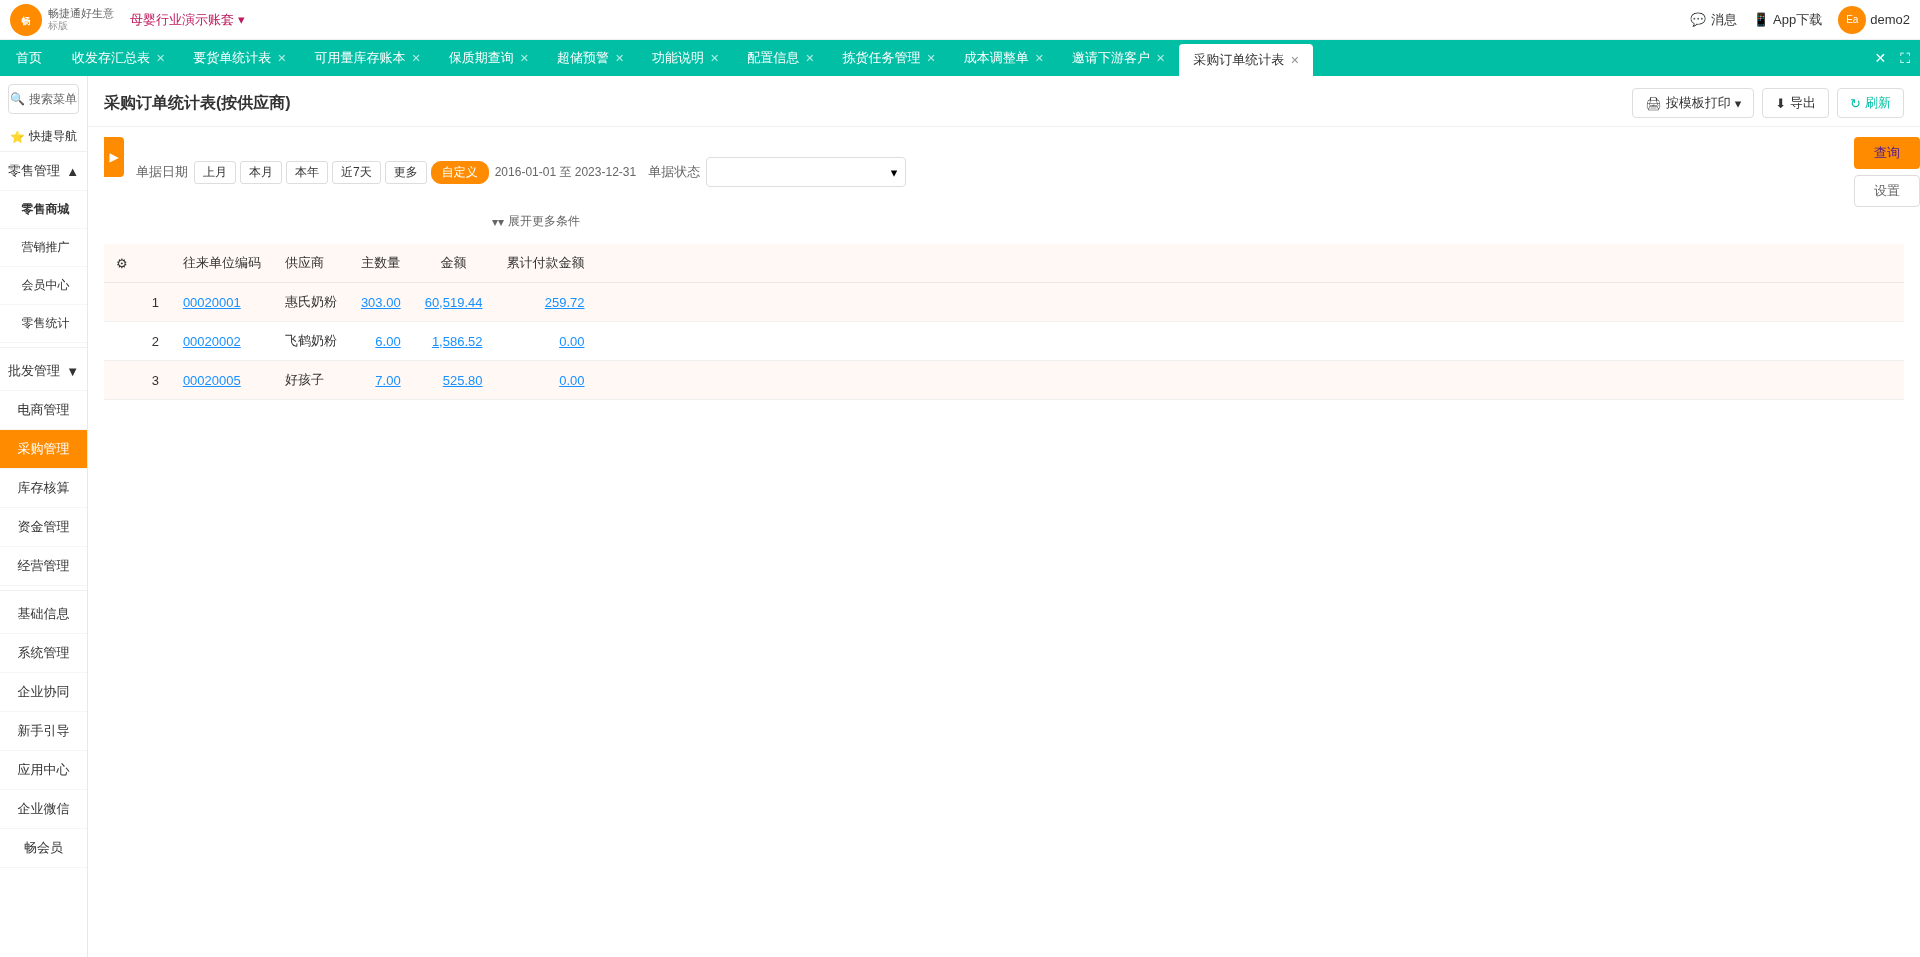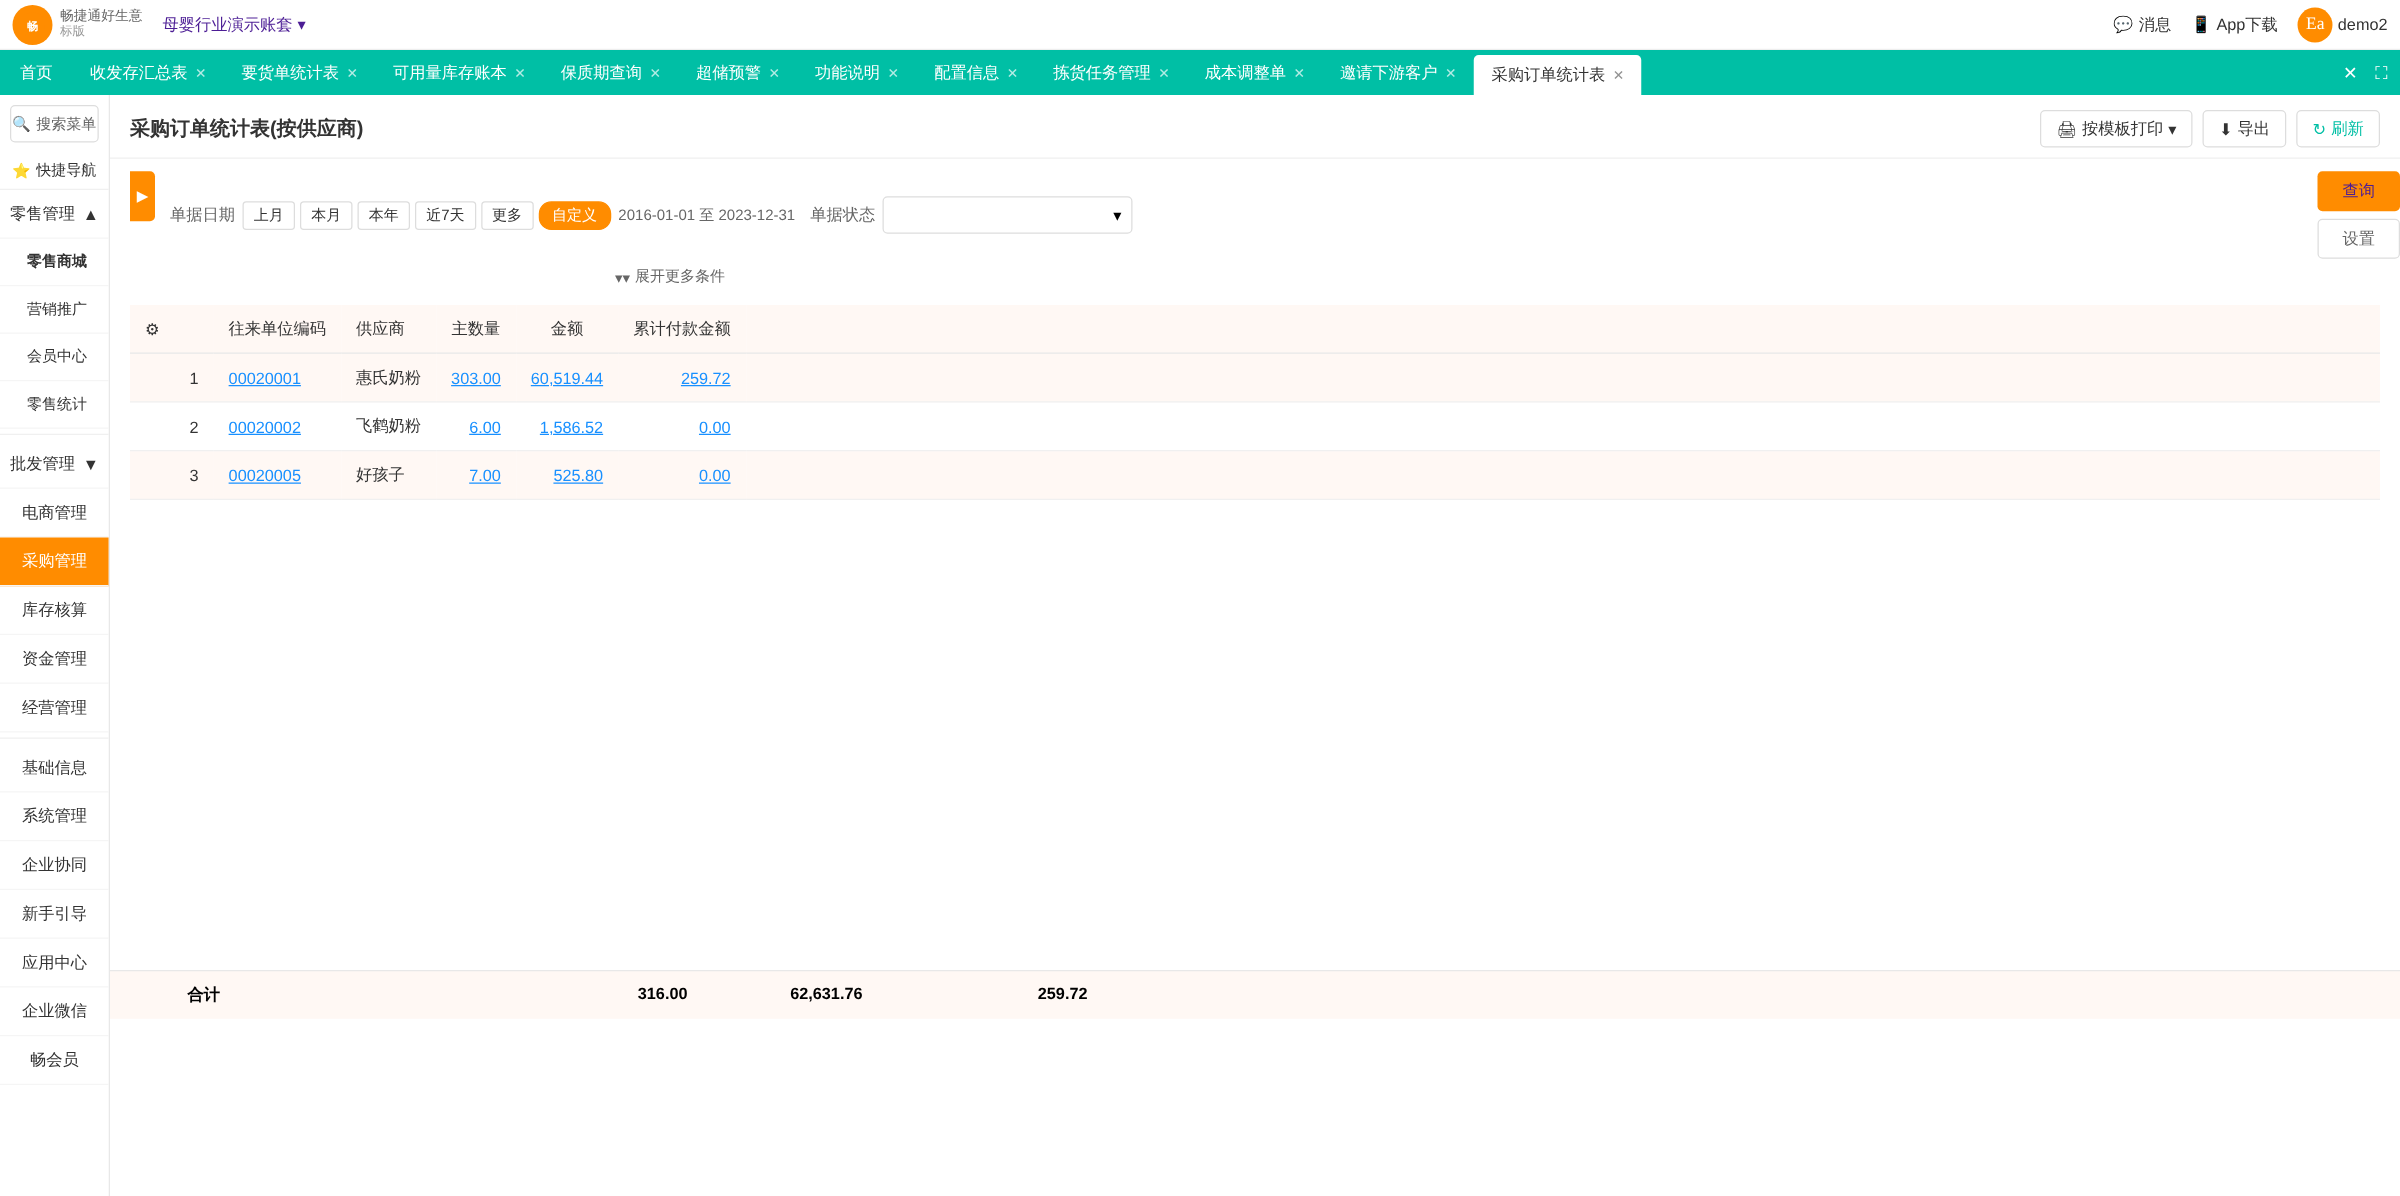--- a/index.html
+++ b/index.html
@@ -4,21 +4,21 @@
   <style>
     * { margin: 0; padding: 0; box-sizing: border-box; }
     body { font-family: 'Microsoft YaHei', Arial, sans-serif; font-size: 13px; background: #f5f5f5; width: 1920px; min-height: 957px; overflow-x: hidden; }
     
     
     .top-bar { height: 40px; background: #fff; display: flex; align-items: center; padding: 0 10px; border-bottom: 1px solid #eee; justify-content: space-between; }
     .top-bar-left { display: flex; align-items: center; gap: 8px; }
     .logo-area { display: flex; align-items: center; gap: 6px; }
     .logo-icon { width: 32px; height: 32px; background: #ff8c00; border-radius: 50%; display: flex; align-items: center; justify-content: center; color: white; font-size: 10px; font-weight: bold; }
     .logo-text { font-size: 11px; color: #666; line-height: 1.2; }
-    .workspace-selector { display: flex; align-items: center; gap: 4px; font-size: 13px; color: #4c1d95; cursor: pointer; padding: 4px 8px; border-radius: 4px; }
+    .workspace-selector { display: flex; align-items: center; gap: 4px; font-size: 13px; color: #be185d; cursor: pointer; padding: 4px 8px; border-radius: 4px; }
     .top-bar-right { display: flex; align-items: center; gap: 16px; }
     .top-right-item { display: flex; align-items: center; gap: 4px; font-size: 13px; color: #333; cursor: pointer; }
     .avatar { width: 28px; height: 28px; border-radius: 50%; background: #ff8c00; display: flex; align-items: center; justify-content: center; color: white; font-size: 12px; }
     
     
     .nav-tabs { height: 36px; background: #00bfa5; display: flex; align-items: center; padding: 0 0; overflow: hidden; }
     .nav-tab { height: 50px; padding: 0 14px; display: flex; align-items: center; color: white; font-size: 13px; cursor: pointer; white-space: nowrap; position: relative; gap: 4px; }
     .nav-tab.active { background: white; color: #333; border-radius: 4px 4px 0 0; margin-top: 4px; height: 32px; }
     .nav-tab .close-btn { font-size: 11px; opacity: 0.7; margin-left: 2px; }
     .nav-home { padding: 0 16px; }
@@ -108,21 +108,21 @@
     <div class="top-right-item">
       <span>💬</span>
       <span>消息</span>
     </div>
     <div class="top-right-item">
       <span>📱</span>
       <span>App下载</span>
     </div>
     <div class="top-right-item">
       <div class="avatar">
-        <span style="font-size:14px;font-family:Liberation Serif, serif;">Ea</span>
+        <span style="font-size:10px;">Ea</span>
       </div>
       <span>demo2</span>
     </div>
   </div>
 </div>
 
 <div class="nav-tabs">
   <div class="nav-tab nav-home">
     <span>首页</span>
   </div>
@@ -361,21 +361,15 @@
               <td class="num-link">525.80</td>
               <td class="num-link">0.00</td>
               <td></td>
             </tr>
           </tbody>
         </table>
       </div>
 
       <div style="flex:1; min-height: 360px;"></div>
 
-      <div style="background:#fff8f4; border-top:1px solid #e8e8e8; display:flex; padding:10px 16px 10px 62px; font-size:13px; font-weight:bold;">
-        <div style="width:260px;">合计</div>
-        <div style="width:160px; text-align:right; padding-right:20px;">316.00</div>
-        <div style="width:140px; text-align:right; padding-right:20px;">62,631.76</div>
-        <div style="width:160px; text-align:right;">259.72</div>
-      </div>
     </div>
   </div>
 </div>
 
 </body></html>

